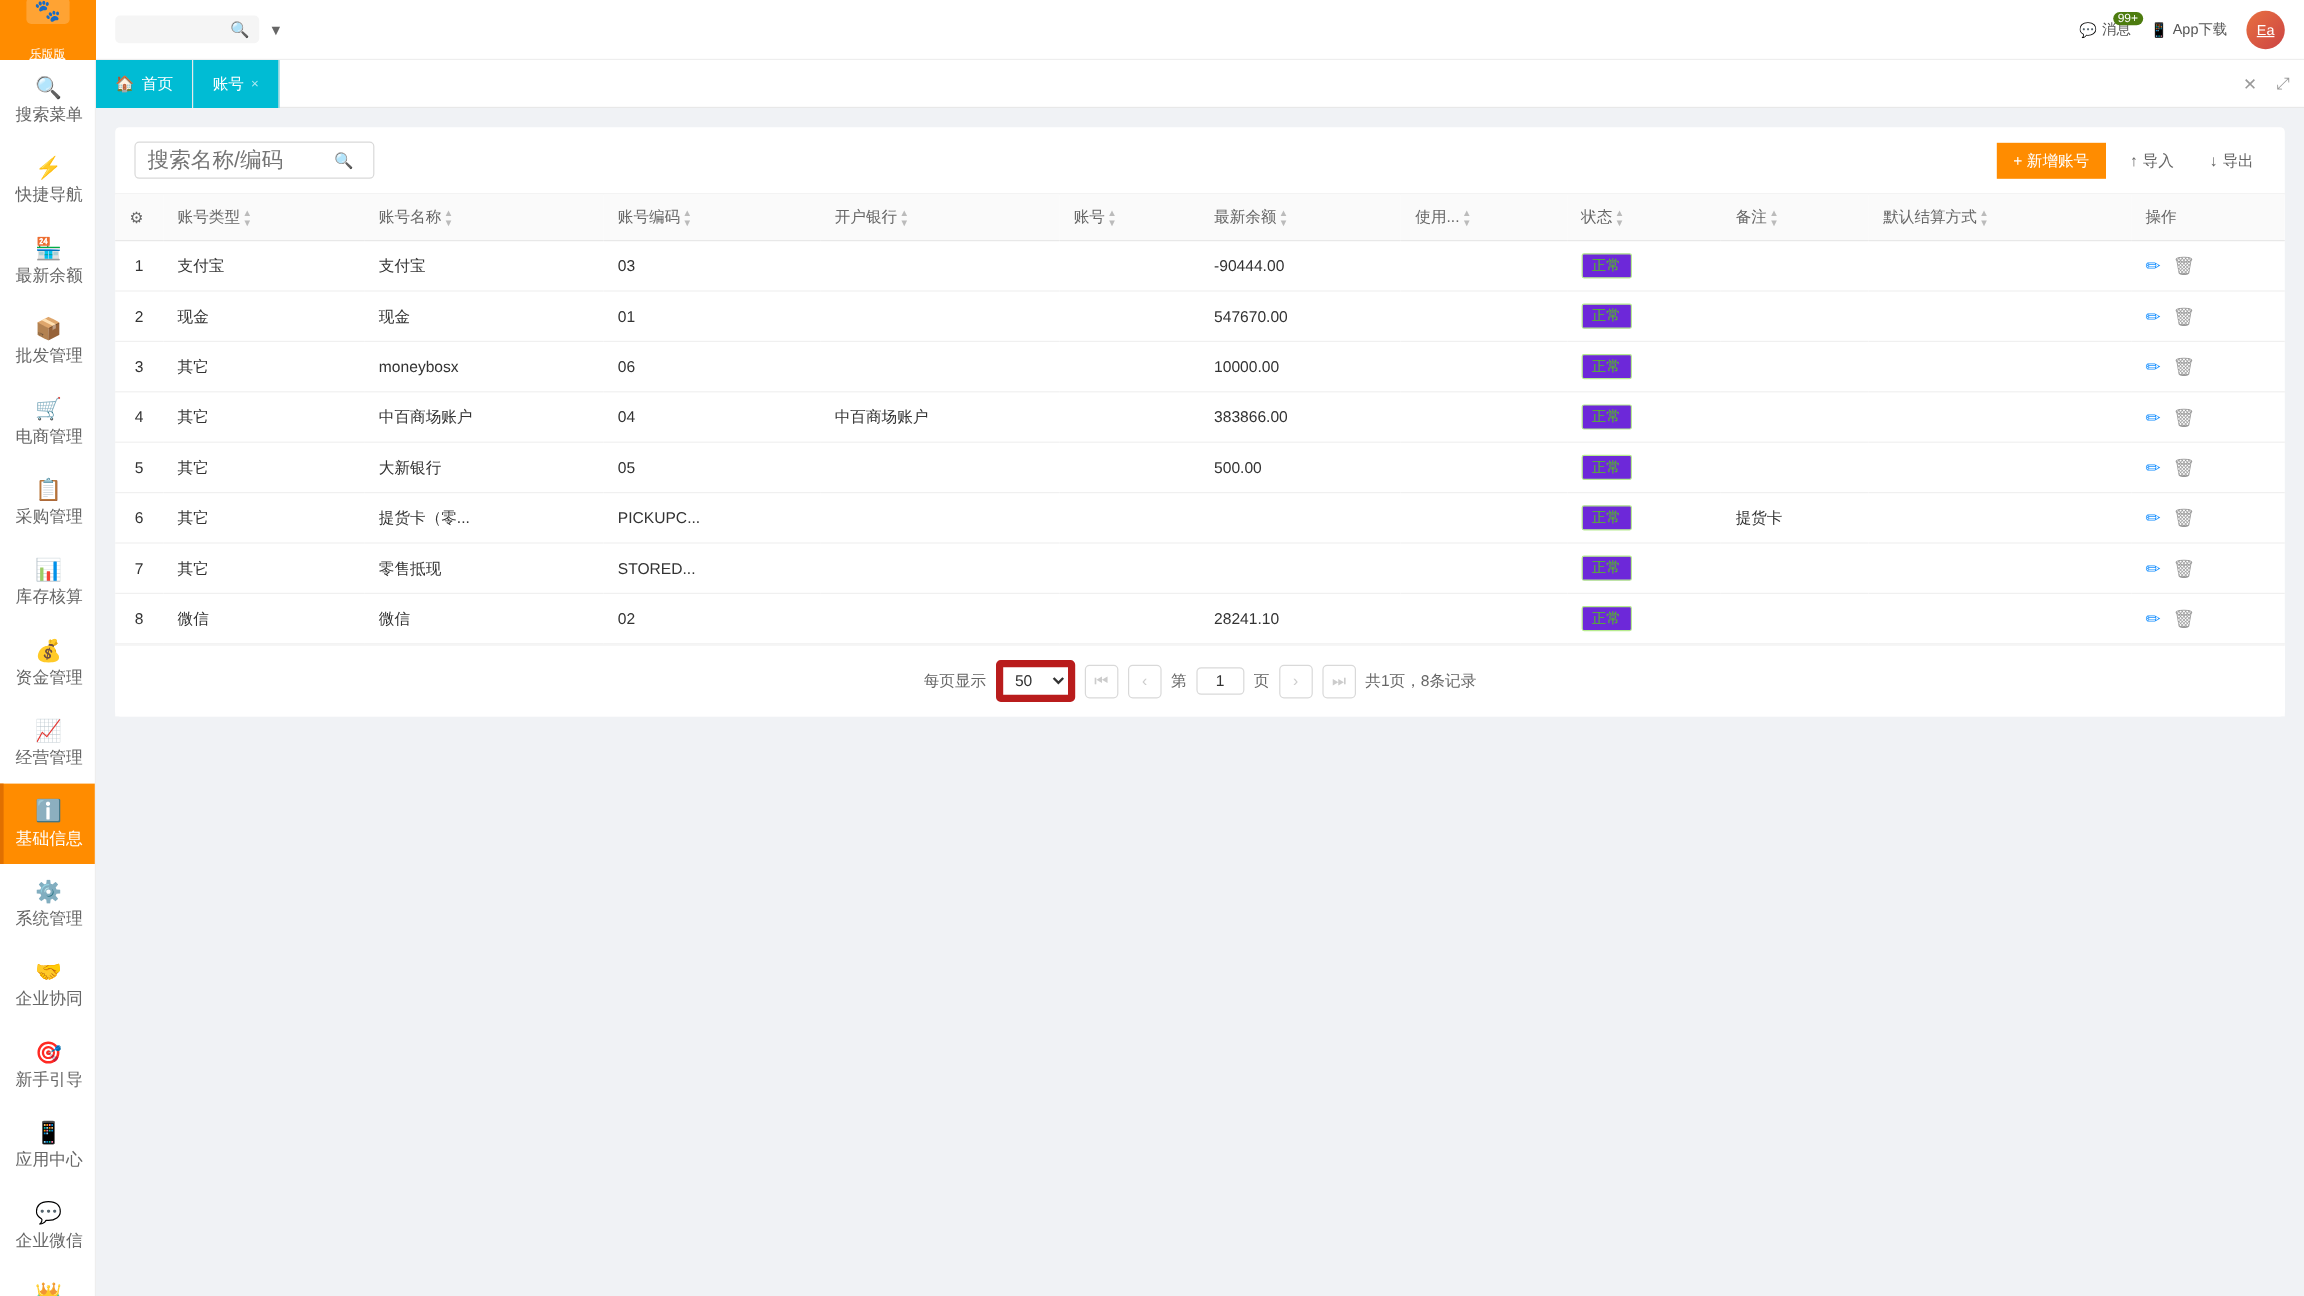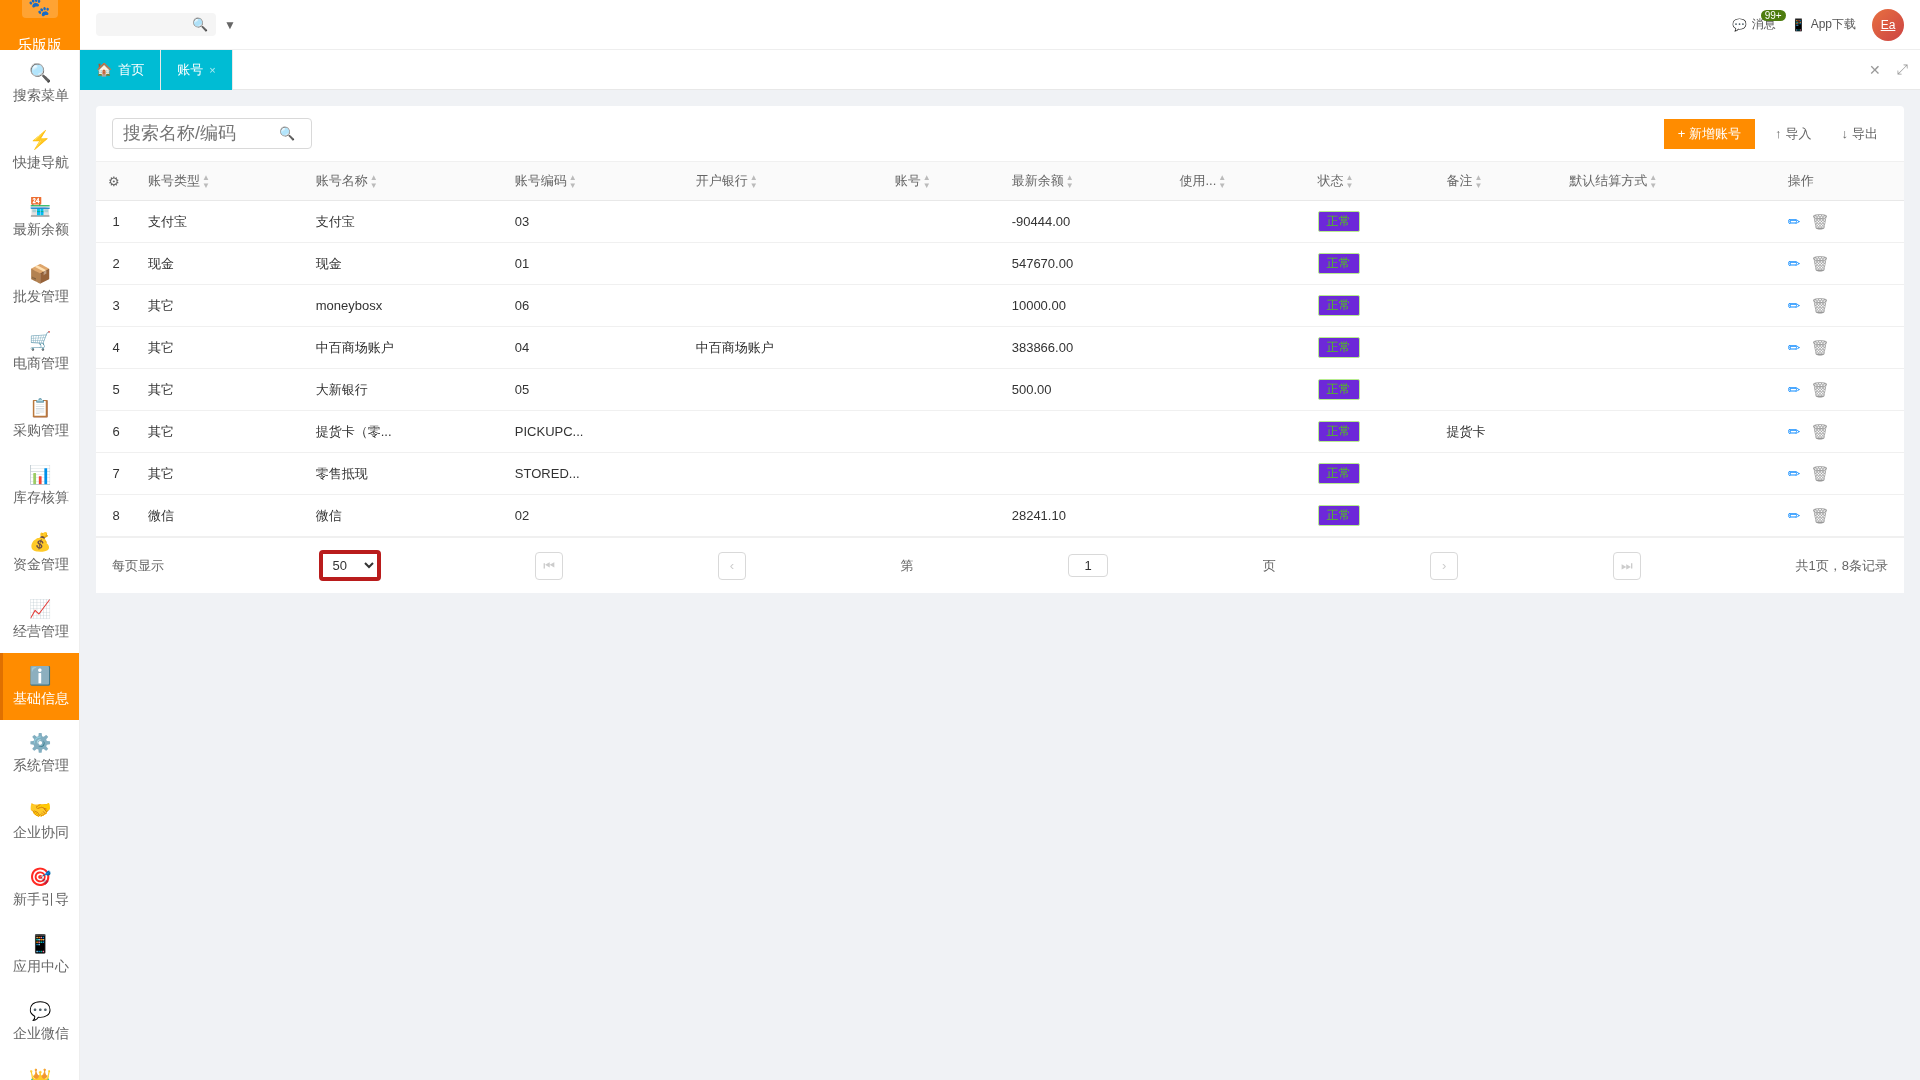--- a/index.html
+++ b/index.html
@@ -2,21 +2,21 @@
 <html><head>
   <meta charset="utf-8">
   <style>
     * { margin: 0; padding: 0; box-sizing: border-box; }
     body { font-family: 'Microsoft YaHei', Arial, sans-serif; font-size: 13px; background: #f5f5f5; display: flex; width: 1920px; height: 1080px; overflow: hidden; }
 
     
     .sidebar { width: 80px; background: #fff; display: flex; flex-direction: column; align-items: center; padding-top: 0; border-right: 1px solid #eee; position: relative; z-index: 10; }
     .sidebar-logo { width: 80px; height: 50px; background: #ff8c00; display: flex; align-items: center; justify-content: center; flex-direction: column; }
     .sidebar-logo .logo-icon { width: 36px; height: 36px; background: #fff3; border-radius: 4px; display: flex; align-items: center; justify-content: center; color: #fff; font-size: 18px; font-weight: bold; }
-    .sidebar-logo .logo-text { color: #fff; font-size: 15px; margin-top: 18px; text-decoration: underline; }
+    .sidebar-logo .logo-text { color: #fff; font-size: 10px; margin-top: 18px; text-decoration: underline; }
     .sidebar-nav { display: flex; flex-direction: column; width: 100%; flex: 1; }
     .sidebar-item { display: flex; flex-direction: column; align-items: center; justify-content: center; padding: 12px 0; cursor: pointer; color: #666; font-size: 12px; border-left: 3px solid transparent; }
     .sidebar-item.active { background: #ff8c00; color: #fff; border-left: 3px solid #e07000; }
     .sidebar-item .s-icon { font-size: 18px; margin-bottom: 3px; }
     .sidebar-item .s-label { font-size: 14px; text-align: center; }
 
     
     .main-area { flex: 1; display: flex; flex-direction: column; background: #f0f2f5; }
 
     
@@ -58,23 +58,23 @@
     .data-table th { background: #fafafa; border-bottom: 1px solid #e8e8e8; padding: 10px 12px; text-align: left; color: #666; font-weight: normal; font-size: 13px; white-space: nowrap; }
     .data-table th .sort-icons { display: inline-flex; flex-direction: column; font-size: 8px; color: #bbb; margin-left: 2px; vertical-align: middle; line-height: 1; }
     .data-table td { border-bottom: 1px solid #f0f0f0; padding: 10px 12px; color: #333; font-size: 13px; }
     .row-num { color: #999; text-align: center; width: 40px; }
     .status-badge { display: inline-block; background: #6d28d9; color: #52c41a; border: 1px solid #b7eb8f; border-radius: 2px; padding: 1px 8px; font-size: 12px; }
     .action-btns { display: flex; align-items: center; gap: 10px; }
     .action-edit { color: #1890ff; cursor: pointer; font-size: 15px; }
     .action-delete { color: #999; cursor: pointer; font-size: 15px; }
 
     
-    .pagination-bar { display: flex; align-items: center; justify-content: space-between; padding: 12px 16px; gap: 8px; background: #fff; border-top: 1px solid #f0f0f0; }
+    .pagination-bar { display: flex; align-items: center; justify-content: center; padding: 12px 16px; gap: 8px; background: #fff; border-top: 1px solid #f0f0f0; }
     .pg-label { color: #666; font-size: 13px; }
-    .pg-select { border: 4px solid #b91c1c; border-radius: 4px; padding: 3px 6px; font-size: 13px; color: #333; background: #fff; }
+    .pg-select { border: 6px solid #b91c1c; border-radius: 4px; padding: 3px 6px; font-size: 13px; color: #333; background: #fff; }
     .pg-btn { border: 1px solid #d9d9d9; background: #fff; color: #666; width: 28px; height: 28px; display: flex; align-items: center; justify-content: center; border-radius: 4px; cursor: pointer; font-size: 13px; }
     .pg-btn.disabled { color: #ccc; cursor: not-allowed; }
     .pg-input { border: 1px solid #d9d9d9; border-radius: 4px; padding: 3px 8px; width: 40px; text-align: center; font-size: 13px; color: #333; }
     .pg-total { color: #666; font-size: 13px; }
   </style>
 </head>
 <body>
 
 <div class="sidebar">
   <div class="sidebar-logo">

